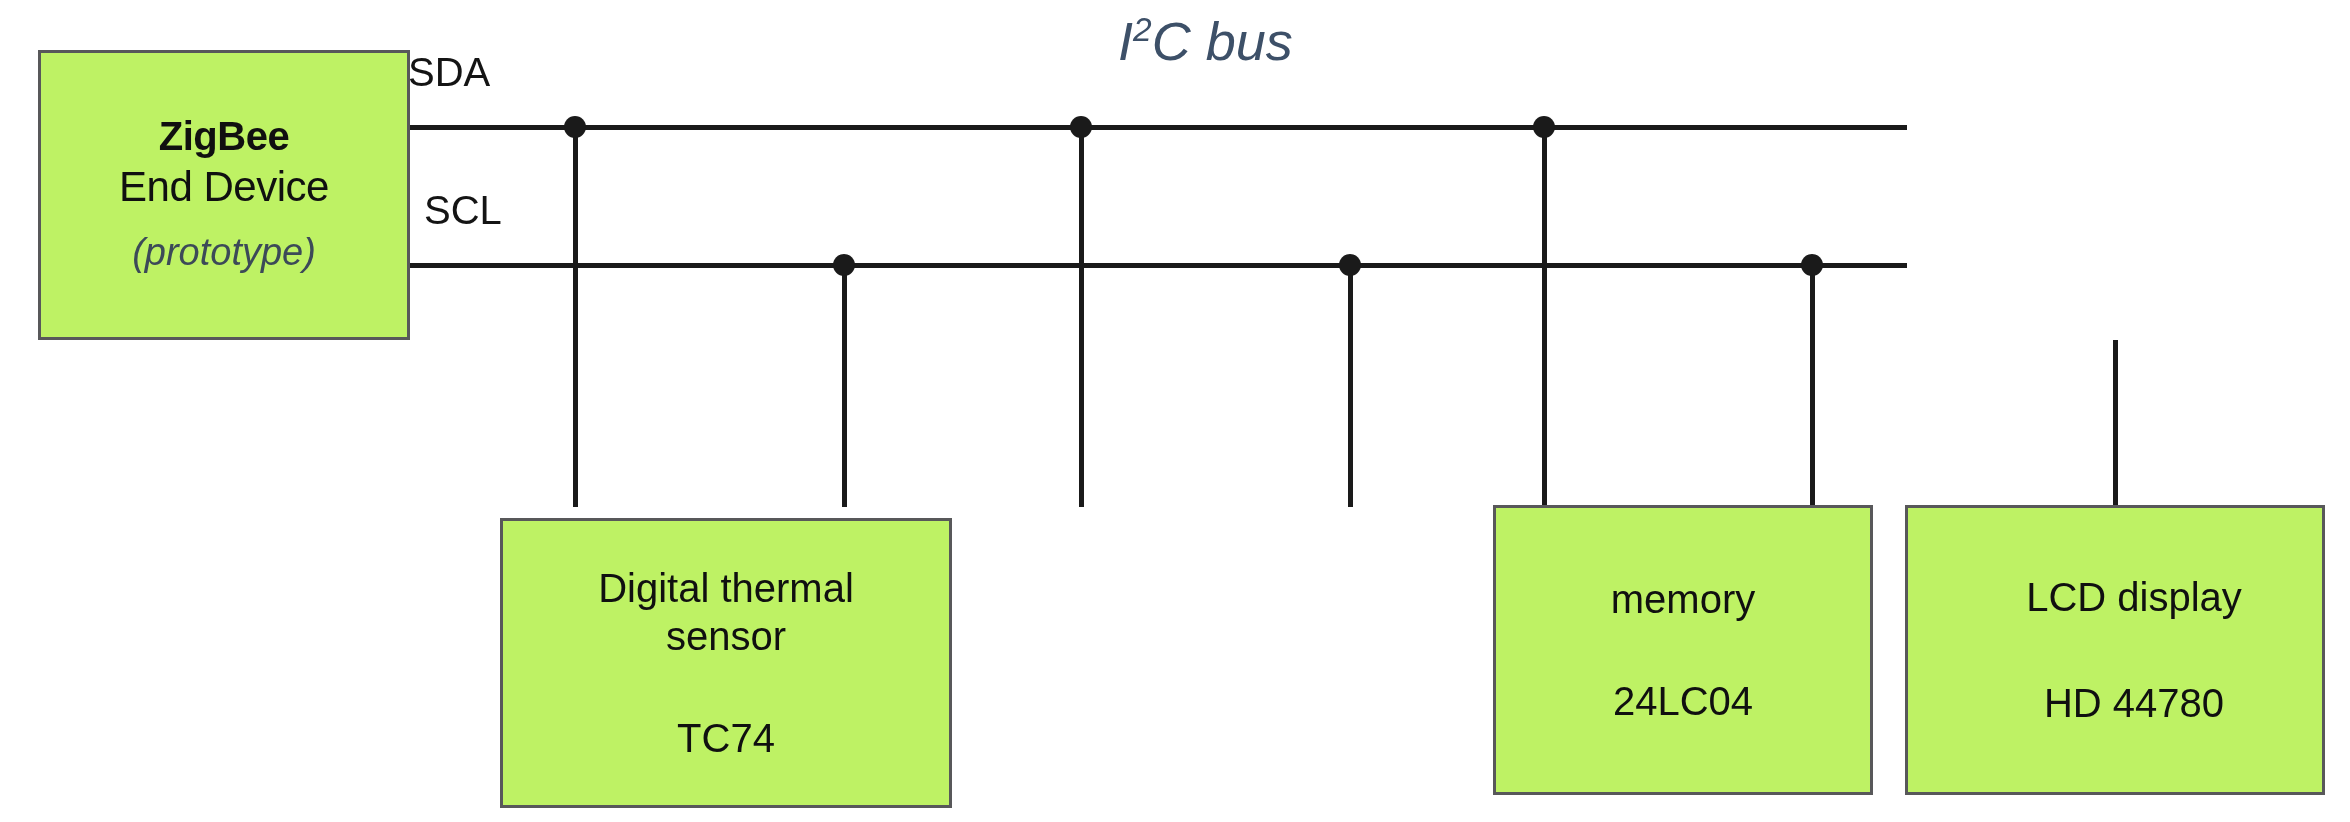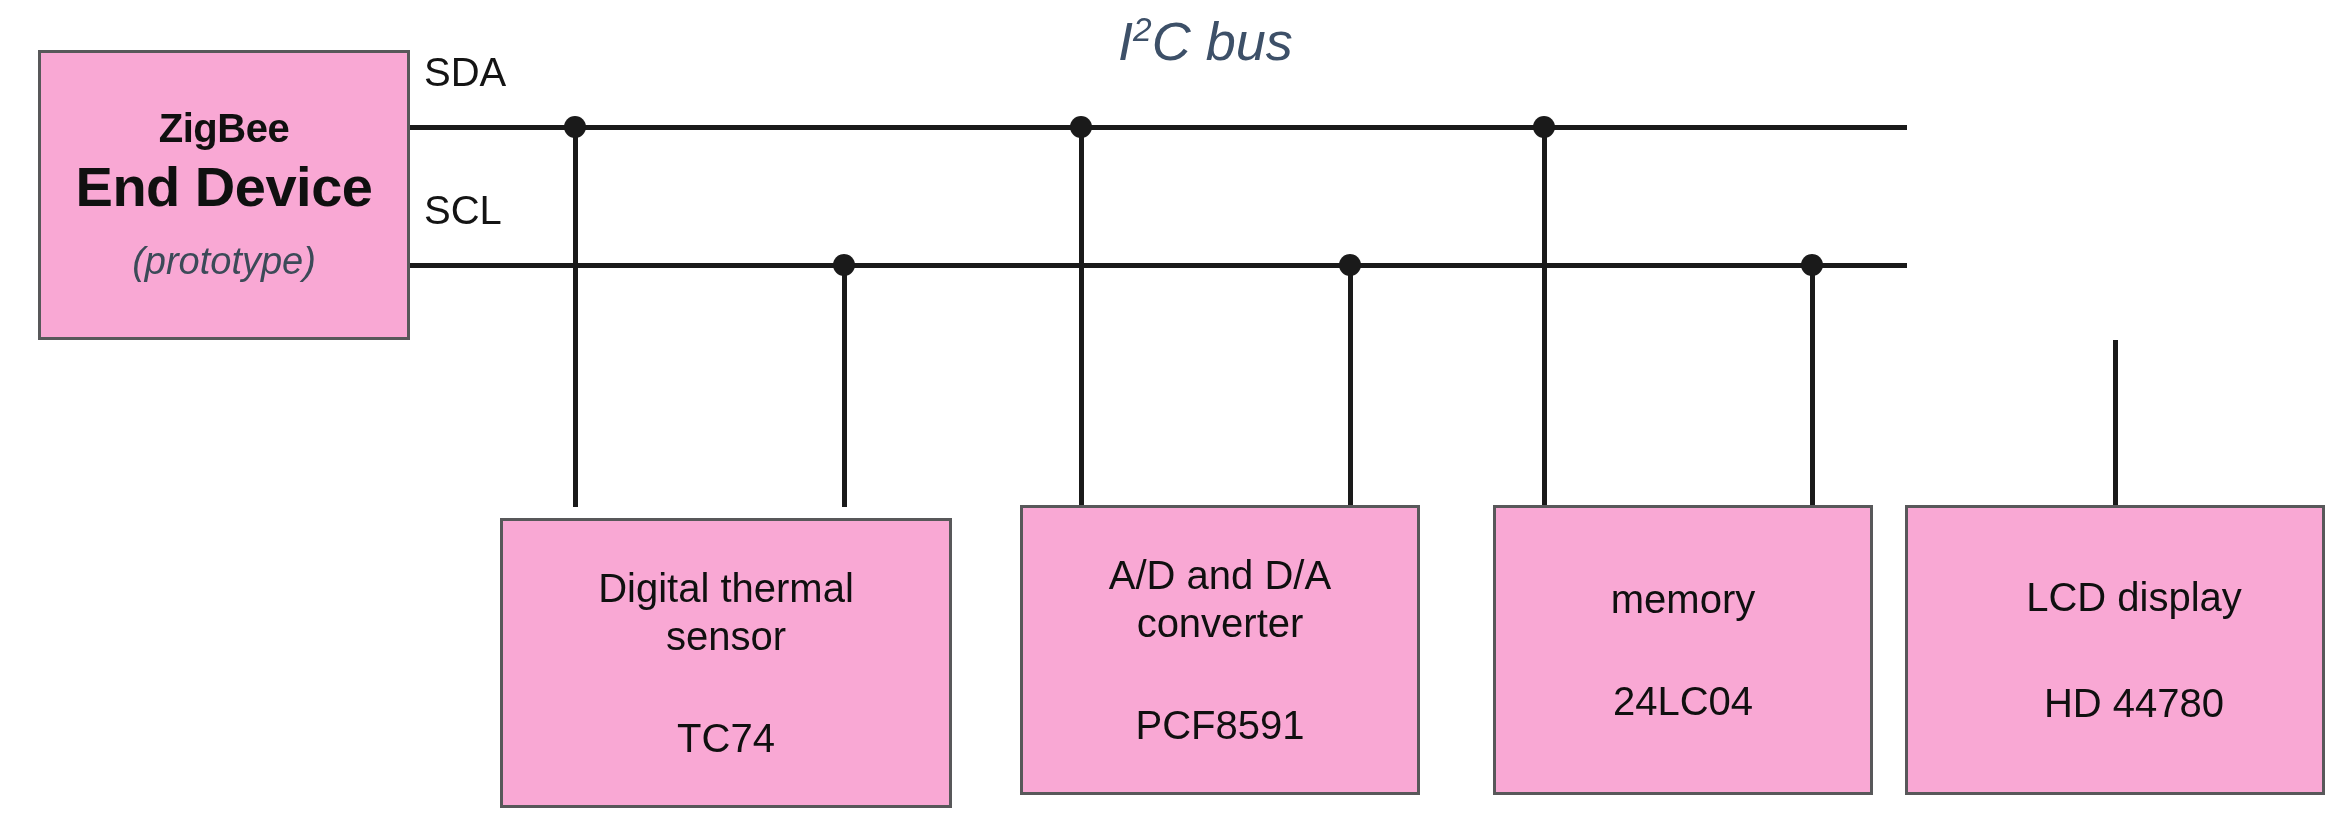--- a/index.html
+++ b/index.html
@@ -23,43 +23,43 @@
     left: 0;
     top: 0;
     width: 2350px;
     height: 822px;
     pointer-events: none;
   }
   .box {
     position: absolute;
     box-sizing: border-box;
     border: 3px solid #58585a;
-    background: #f9a8d4;
+    background: #bef264;
     display: flex;
     flex-direction: column;
     align-items: center;
     justify-content: center;
     text-align: center;
     color: #101010;
   }
   .box .line {
     display: block;
     white-space: pre;
   }
   
   #box-zigbee { left: 38px; top: 50px; width: 372px; height: 290px; }
   #box-zigbee .l1 {
     font-size: 40px;
     font-weight: 700;
     letter-spacing: -0.5px;
     line-height: 1.22;
   }
   #box-zigbee .l2 {
-    font-size: 56px;
-    font-weight: 700;
+    font-size: 42px;
+    font-weight: 400;
     letter-spacing: -0.5px;
     line-height: 1.22;
   }
   #box-zigbee .l3 {
     font-size: 38px;
     font-style: italic;
     font-weight: 400;
     color: #3c4a58;
     line-height: 1.3;
     margin-top: 16px;
@@ -80,21 +80,21 @@
   .bottombox .l2 { font-size: 40px; font-weight: 400; line-height: 1.2; text-align: center; }
   .bottombox .l3 { font-size: 40px; font-weight: 400; line-height: 1.2; margin-top: 54px; }
   #box-lcd .l3 { margin-top: 58px; }
 
   
   .label {
     position: absolute;
     color: #141414;
     white-space: pre;
   }
-  #label-sda { left: 424px; top: 50px; font-size: 40px; }
+  #label-sda { left: 408px; top: 50px; font-size: 40px; }
   #label-scl { left: 424px; top: 188px; font-size: 40px; }
   #label-i2c {
     left: 1118px;
     top: 10px;
     font-size: 54px;
     font-style: italic;
     color: #3d5068;
   }
   #label-i2c sup { font-size: 0.62em; vertical-align: super; font-style: italic; }
 </style>
@@ -143,25 +143,20 @@
     <span class="line l3">(prototype)</span>
   </div>
 
 
   <div class="box bottombox" id="box-thermal">
     <span class="line l1">Digital thermal</span>
     <span class="line l2">sensor</span>
     <span class="line l3">TC74</span>
   </div>
 
-  <div class="box bottombox" id="box-adda">
-    <span class="line l1">A/D and D/A</span>
-    <span class="line l2">converter</span>
-    <span class="line l3">PCF8591</span>
-  </div>
 
   <div class="box bottombox" id="box-eeprom">
     <span class="line l2">memory</span>
     <span class="line l3">24LC04</span>
   </div>
 
   <div class="box bottombox" id="box-lcd">
     <span class="line l1">LCD display</span>
 
     <span class="line l3">HD 44780</span>

